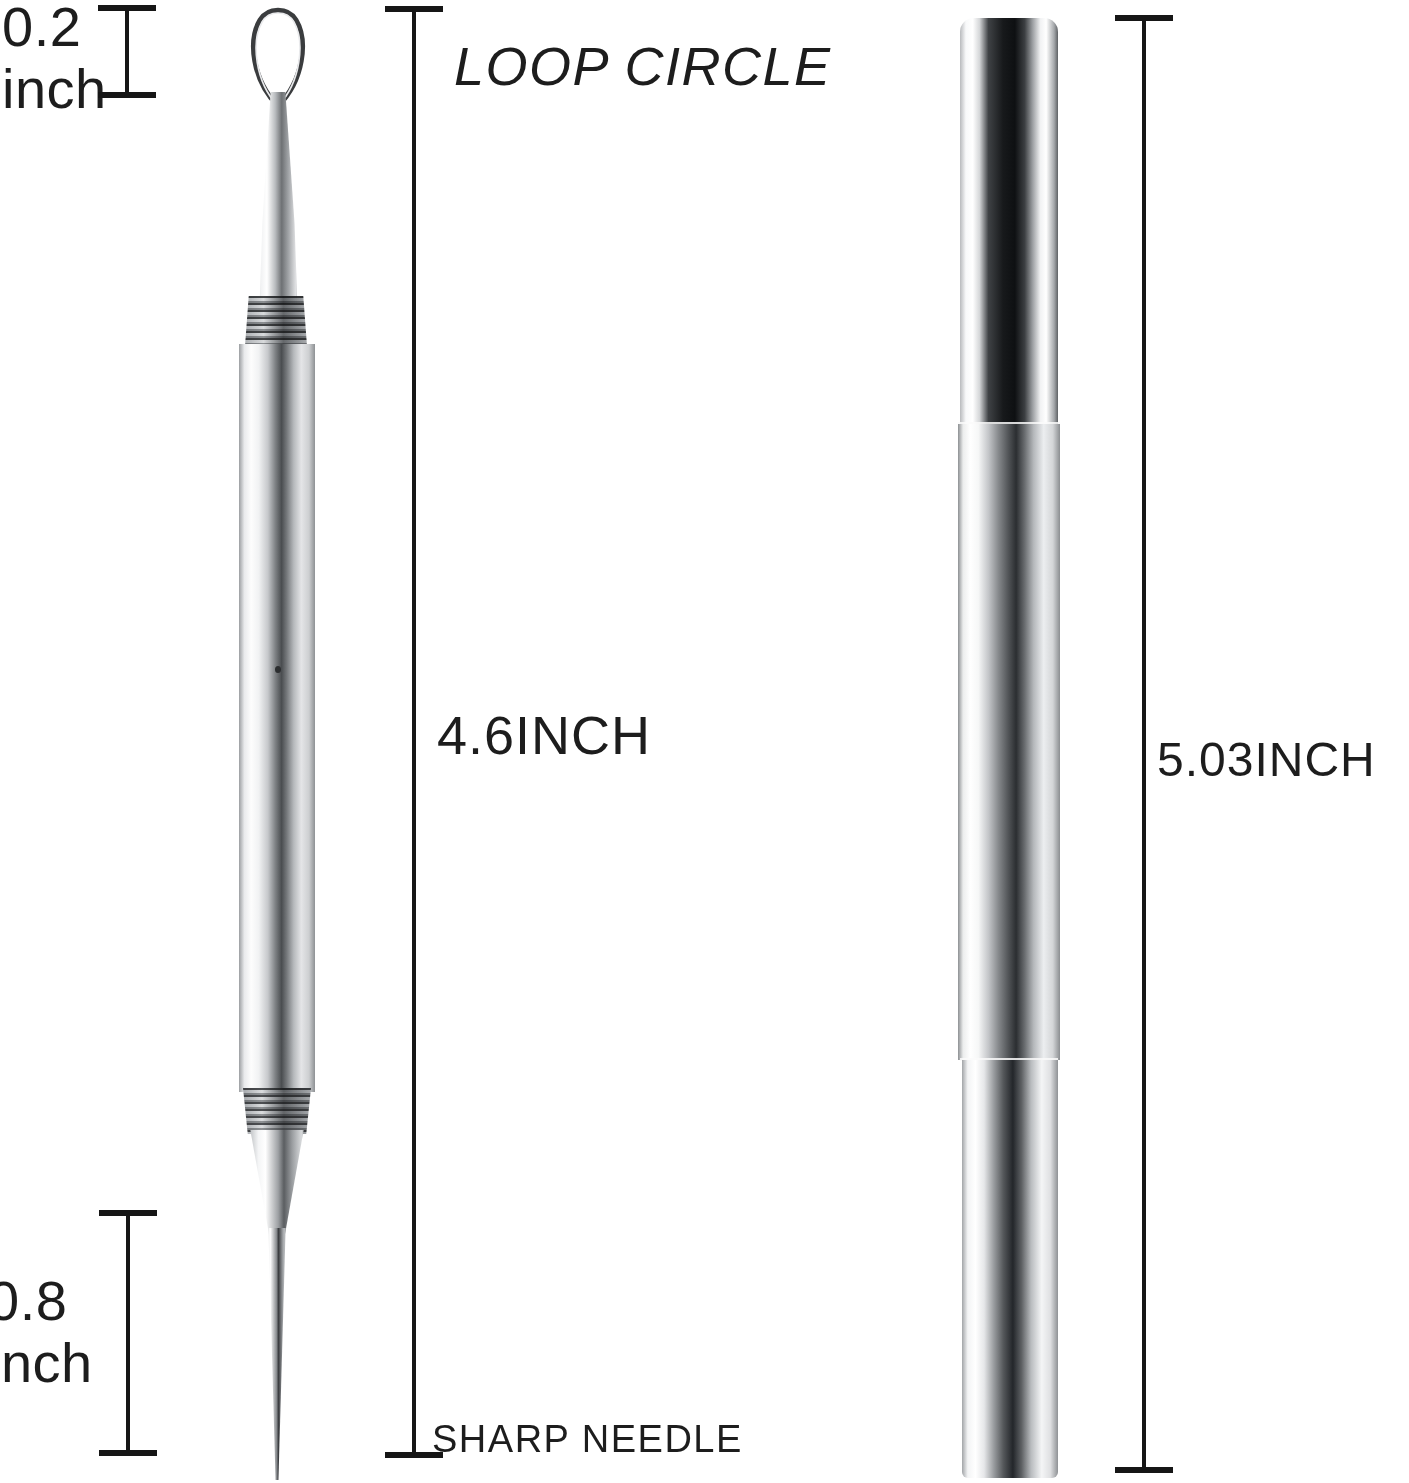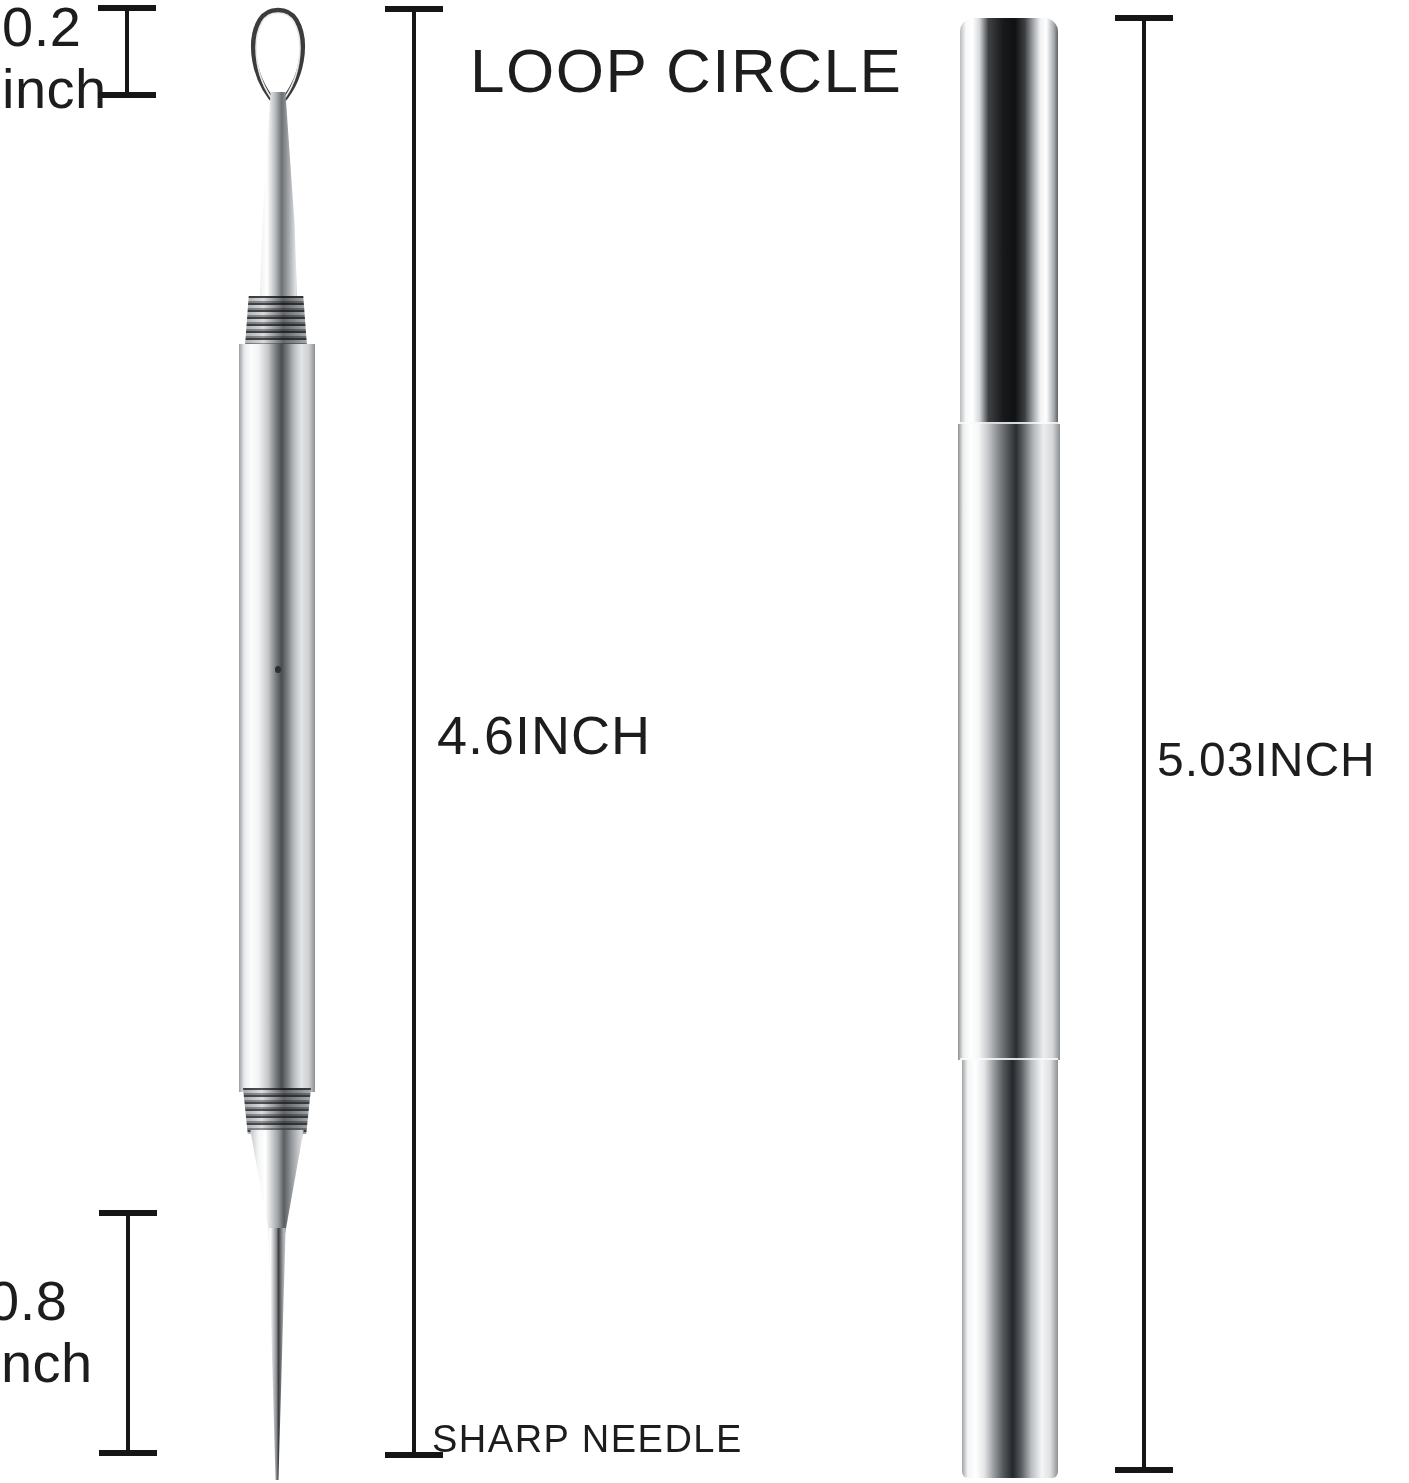--- a/index.html
+++ b/index.html
@@ -31,23 +31,24 @@
     left: 2px;  top: -4px;
     font-size: 56px;
     line-height: 62px;
   }
   .lbl-08 {
     left: -12px; top: 1270px;
     font-size: 56px;
     line-height: 62px;
   }
   .lbl-loop {
-    left: 470px; top: 35px;
-    font-size: 62px;
+    left: 454px; top: 35px;
+    font-size: 54px;
     letter-spacing: 1.5px;
+    font-style: italic;
   }
   .lbl-46 {
     left: 437px; top: 704px;
     font-size: 54px;
     letter-spacing: 1px;
   }
   .lbl-503 {
     left: 1157px; top: 732px;
     font-size: 48px;
     letter-spacing: 1px;

